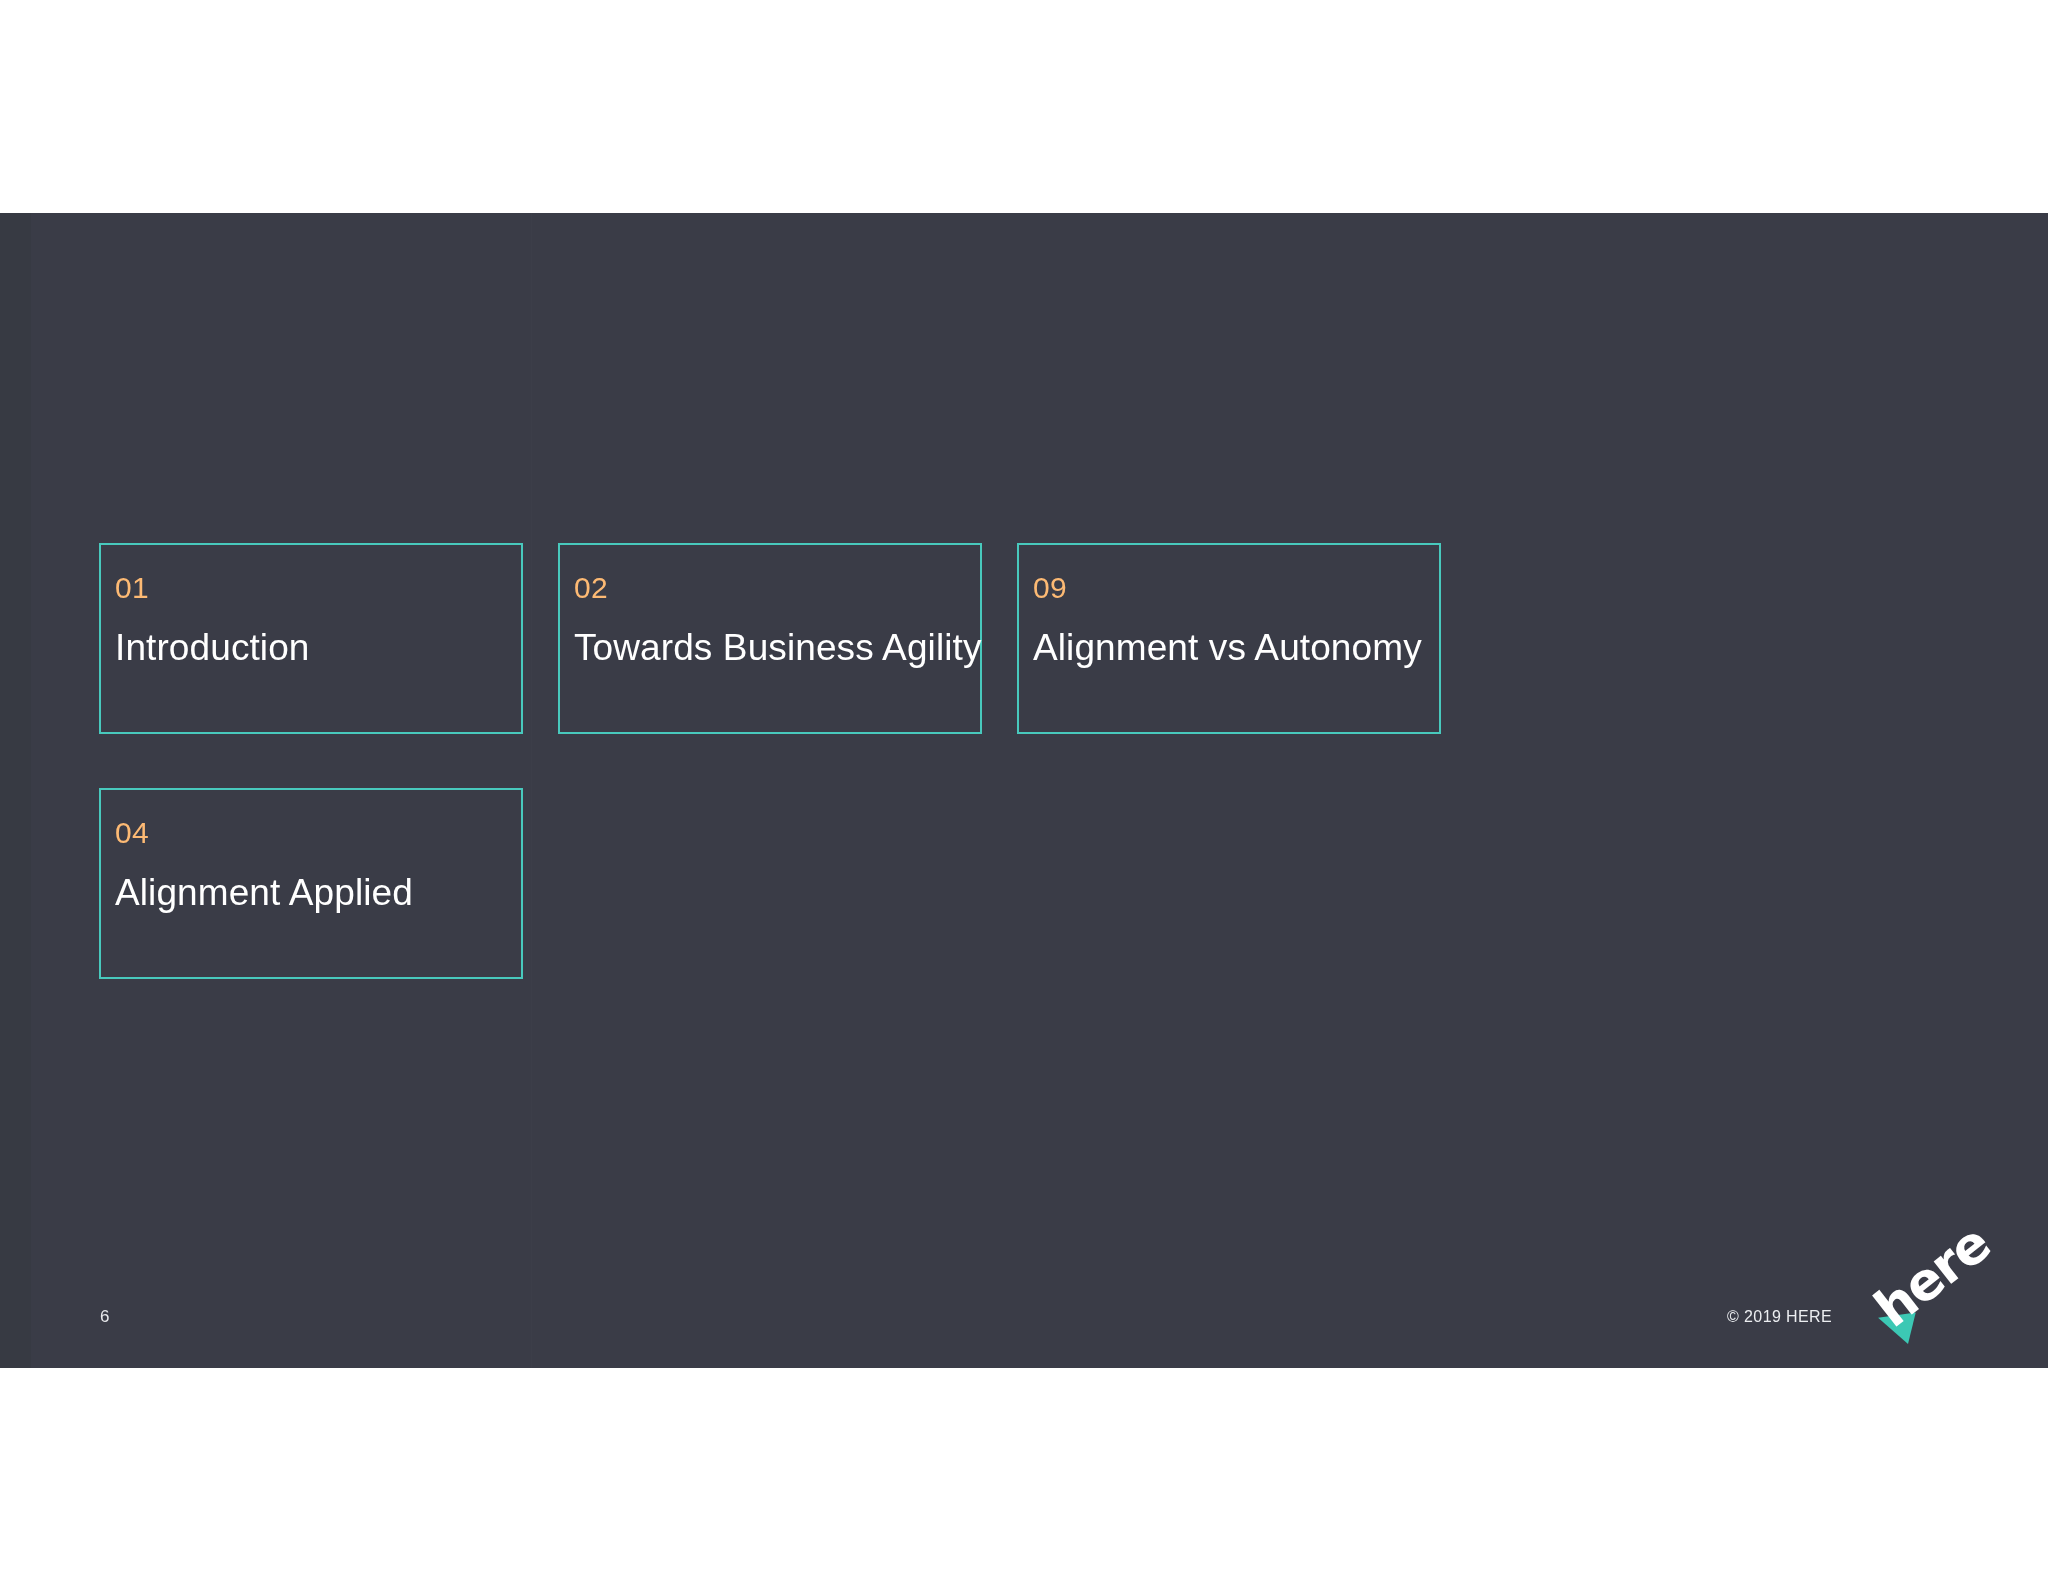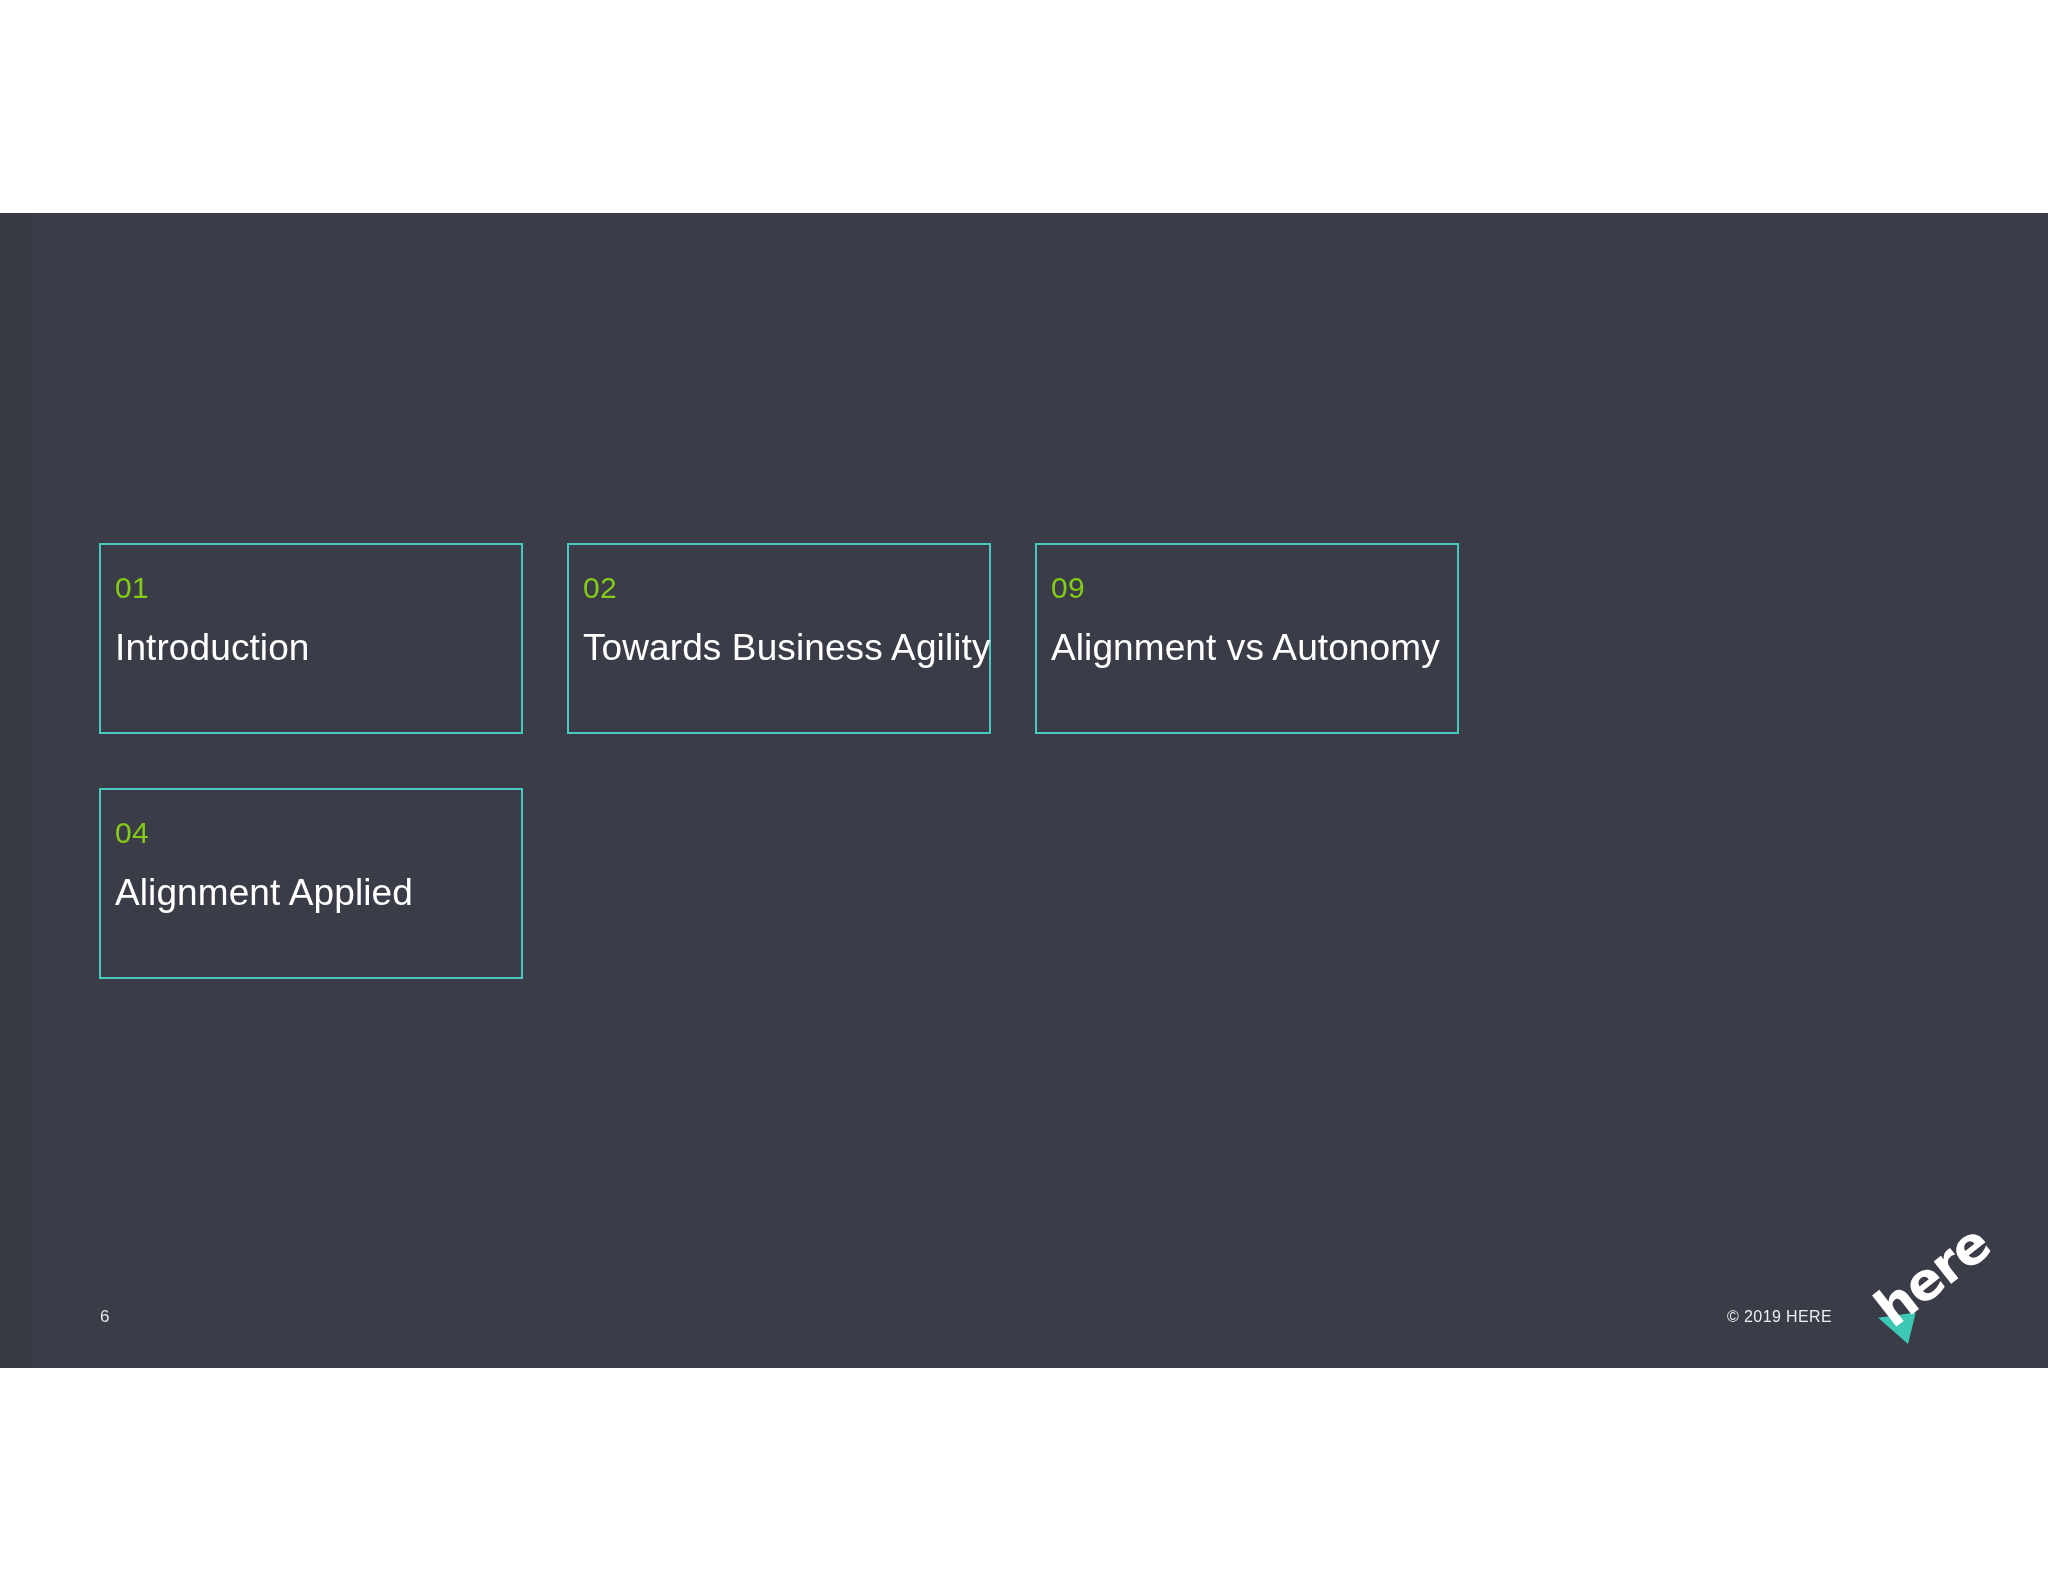--- a/index.html
+++ b/index.html
@@ -53,25 +53,25 @@
 
   .card {
     position: relative;
     box-sizing: border-box;
     width: 424px;
     height: 191px;
     border: 2px solid #48c9bd;
     padding: 24px 0 0 14px;
     flex: 0 0 auto;
   }
-  .card + .card { margin-left: 44px; }
+  .card + .card { margin-left: 35px; }
 
   .card-number {
     display: block;
-    color: #84cc16;
+    color: #fdba74;
     font-size: 30px;
     line-height: 38px;
     font-weight: 400;
     letter-spacing: 0.2px;
   }
   .card-title {
     display: block;
     margin-top: 18px;
     color: #ffffff;
     font-size: 37px;

